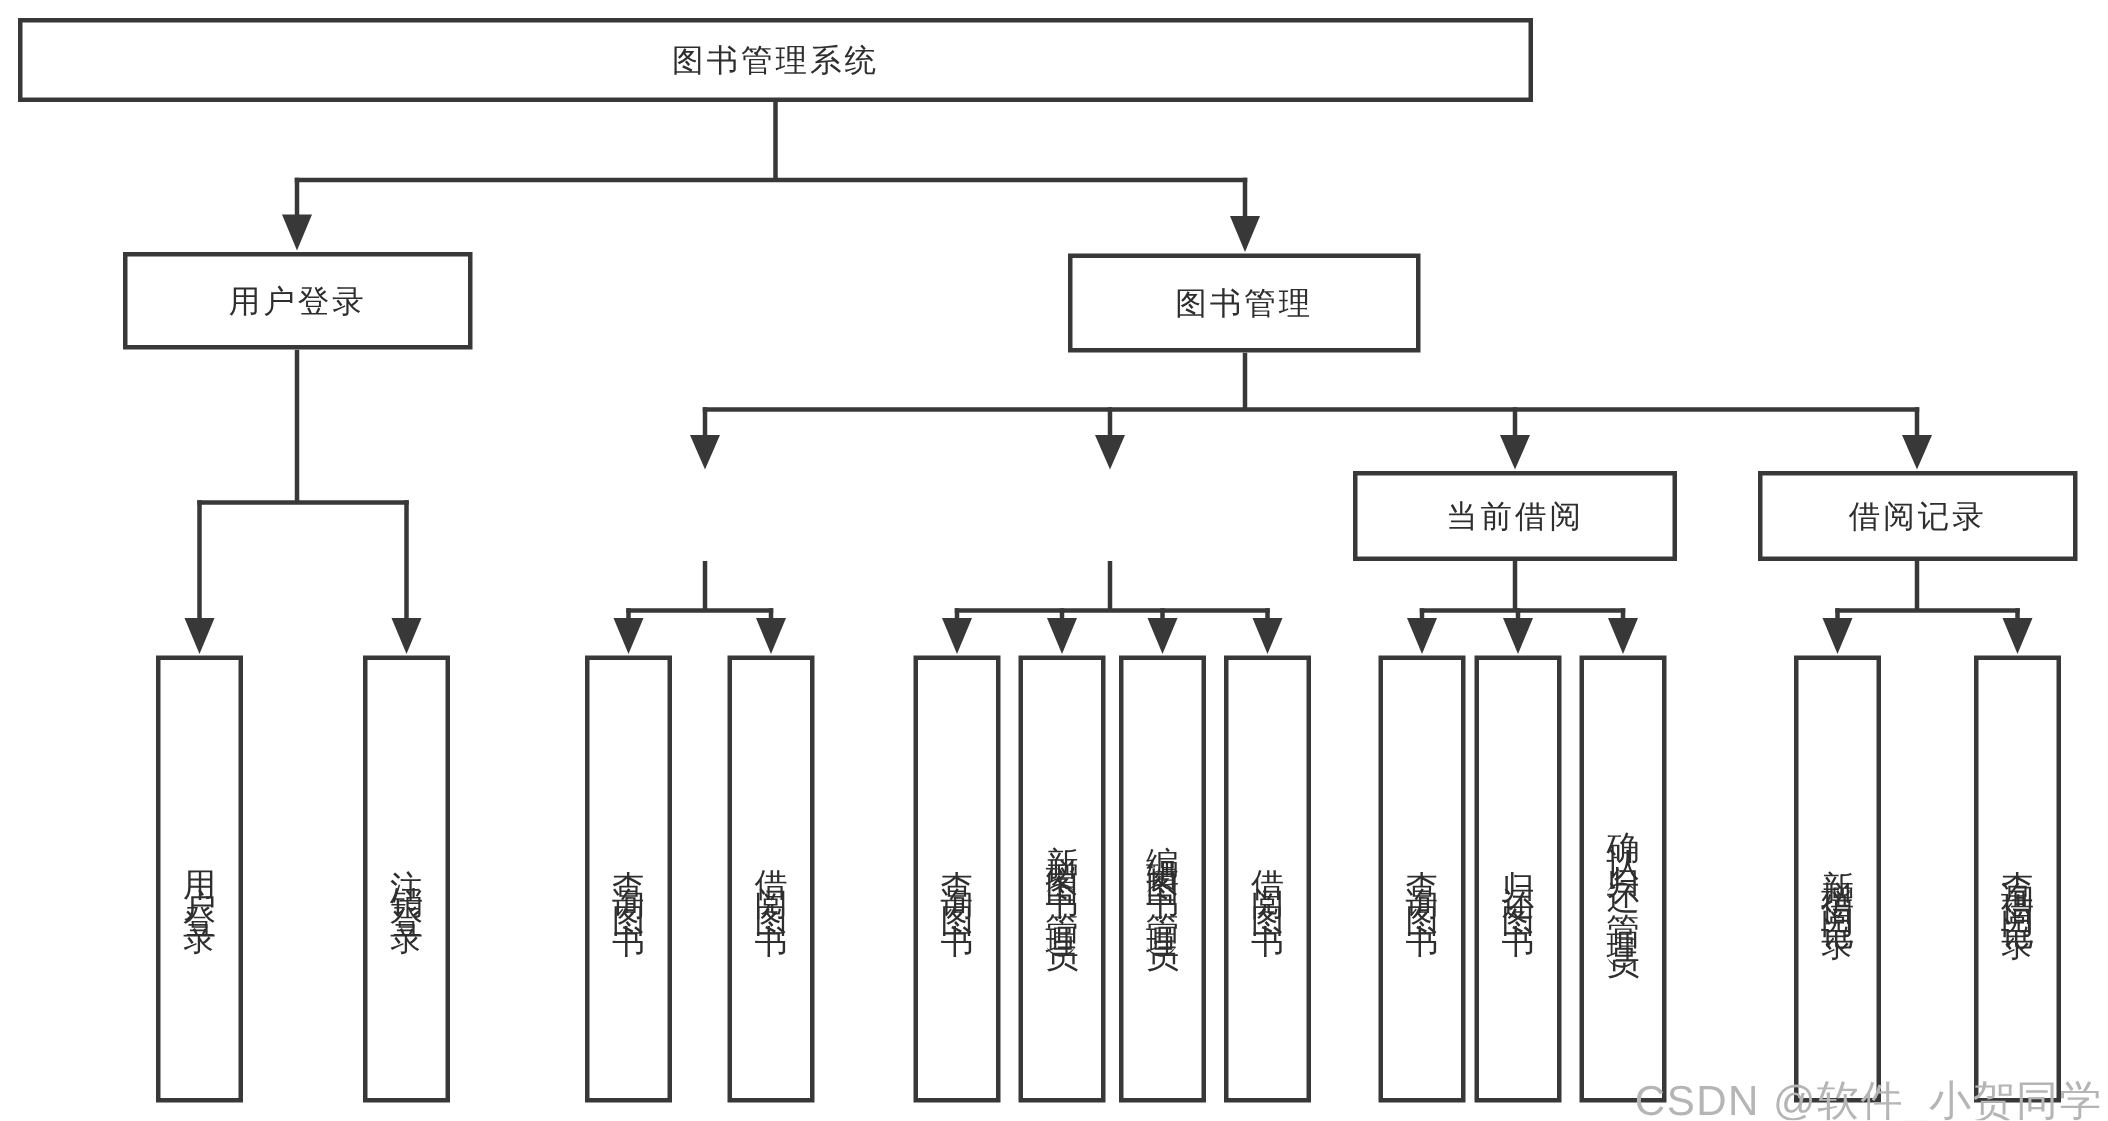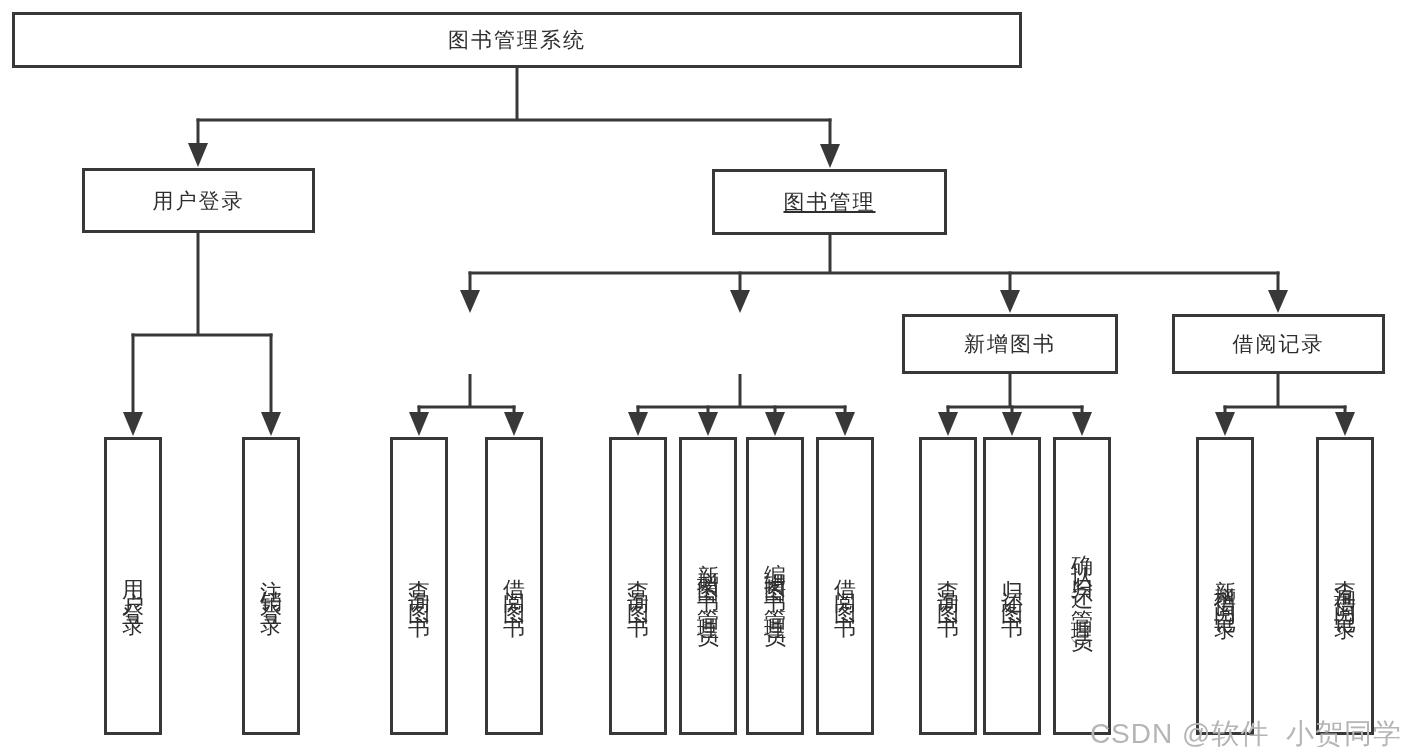--- a/index.html
+++ b/index.html
@@ -43,21 +43,21 @@
     white-space: nowrap;
   }
   .sp4 { letter-spacing: 12px; }
   .sp6 { letter-spacing: 8px; }
   .sp8 { letter-spacing: 11px; }
   .sp9 { letter-spacing: 9px; }
 
   
   #node-root        { left: 12px;   top: 12px;  width: 1010px; height: 56px; }
   #node-user-branch { left: 82px;   top: 168px; width: 233px;  height: 65px; }
-  #node-book-mgmt   { left: 712px;  top: 169px; width: 235px;  height: 66px; text-decoration: underline; }
+  #node-book-mgmt   { left: 712px;  top: 169px; width: 235px;  height: 66px; }
   #node-new-book    { left: 363px;  top: 314px; width: 215px;  height: 60px; }
   #node-book-borrow { left: 633px;  top: 314px; width: 215px;  height: 60px; }
   #node-cur-borrow  { left: 902px;  top: 314px; width: 216px;  height: 60px; }
   #node-borrow-rec  { left: 1172px; top: 314px; width: 213px;  height: 60px; }
 
   
   #leaf-user-login   { left: 104px; }
   #leaf-logout       { left: 242px; }
   #leaf-nbr-query    { left: 390px; }
   #leaf-nbr-borrow   { left: 485px; }
@@ -158,21 +158,21 @@
   </div>
 
   <div class="node" id="node-user-branch">
     <span class="hlabel">用户登录</span>
   </div>
   <div class="node" id="node-book-mgmt">
     <span class="hlabel">图书管理</span>
   </div>
 
   <div class="node" id="node-cur-borrow">
-    <span class="hlabel">新增图书</span>
+    <span class="hlabel">当前借阅</span>
   </div>
   <div class="node" id="node-borrow-rec">
     <span class="hlabel">借阅记录</span>
   </div>
 
   <div class="node vnode" id="leaf-user-login">
     <span class="vlabel sp4">用户登录</span>
   </div>
   <div class="node vnode" id="leaf-logout">
     <span class="vlabel sp4">注销登录</span>

